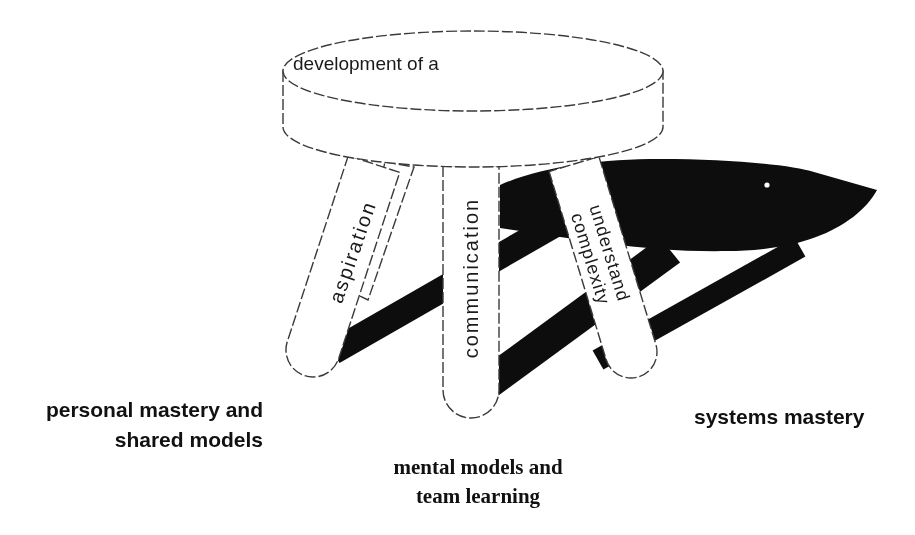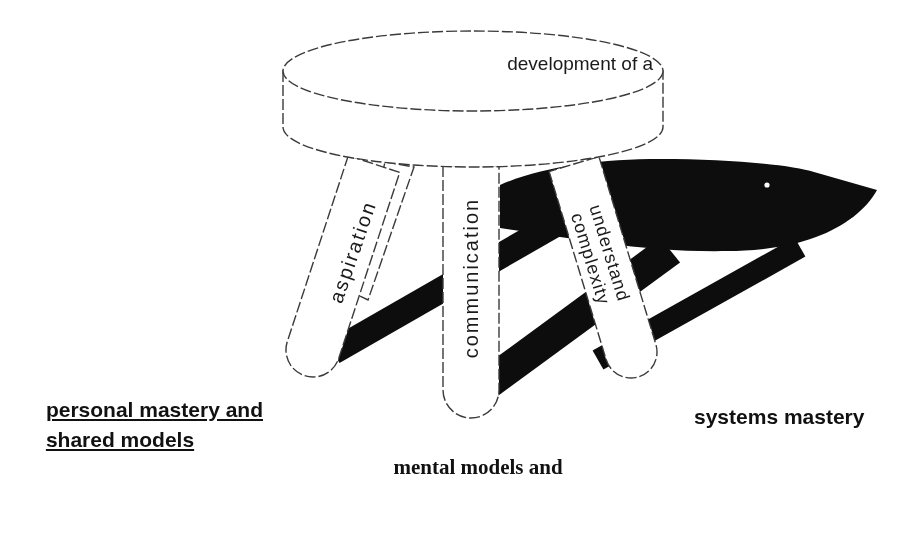--- a/index.html
+++ b/index.html
@@ -22,21 +22,21 @@
   }
   .label {
     position: absolute;
     color: #1a1a1a;
     white-space: nowrap;
   }
   .seat-label {
     left: 293px;
     top: 50px;
     width: 360px;
-    text-align: right;
+    text-align: left;
     font-size: 19px;
     line-height: 27px;
     white-space: normal;
   }
   .leg-label {
     font-size: 20px;
     letter-spacing: 2px;
     transform-origin: center center;
   }
   .leg-label-aspiration {
@@ -60,24 +60,23 @@
   }
   .caption {
     position: absolute;
     font-weight: bold;
     font-size: 21px;
     color: #111111;
   }
   .caption-left {
     right: 652px;
     top: 395px;
-    text-align: left;
+    text-align: right;
     line-height: 30px;
     white-space: nowrap;
-    text-decoration: underline;
   }
   .caption-center {
     left: 478px;
     top: 453px;
     transform: translateX(-50%);
     text-align: center;
     line-height: 29px;
     white-space: nowrap;
     font-family: Liberation Serif, serif;
   }
@@ -131,17 +130,18 @@
     <div>complexity</div>
   </div>
 
   <div class="caption caption-left">
     <div>personal mastery and</div>
     <div>shared models</div>
   </div>
 
   <div class="caption caption-center">
     <div>mental models and</div>
+    <div>team learning</div>
   </div>
 
   <div class="caption caption-right">systems mastery</div>
 
 </div>
 
 </body></html>

